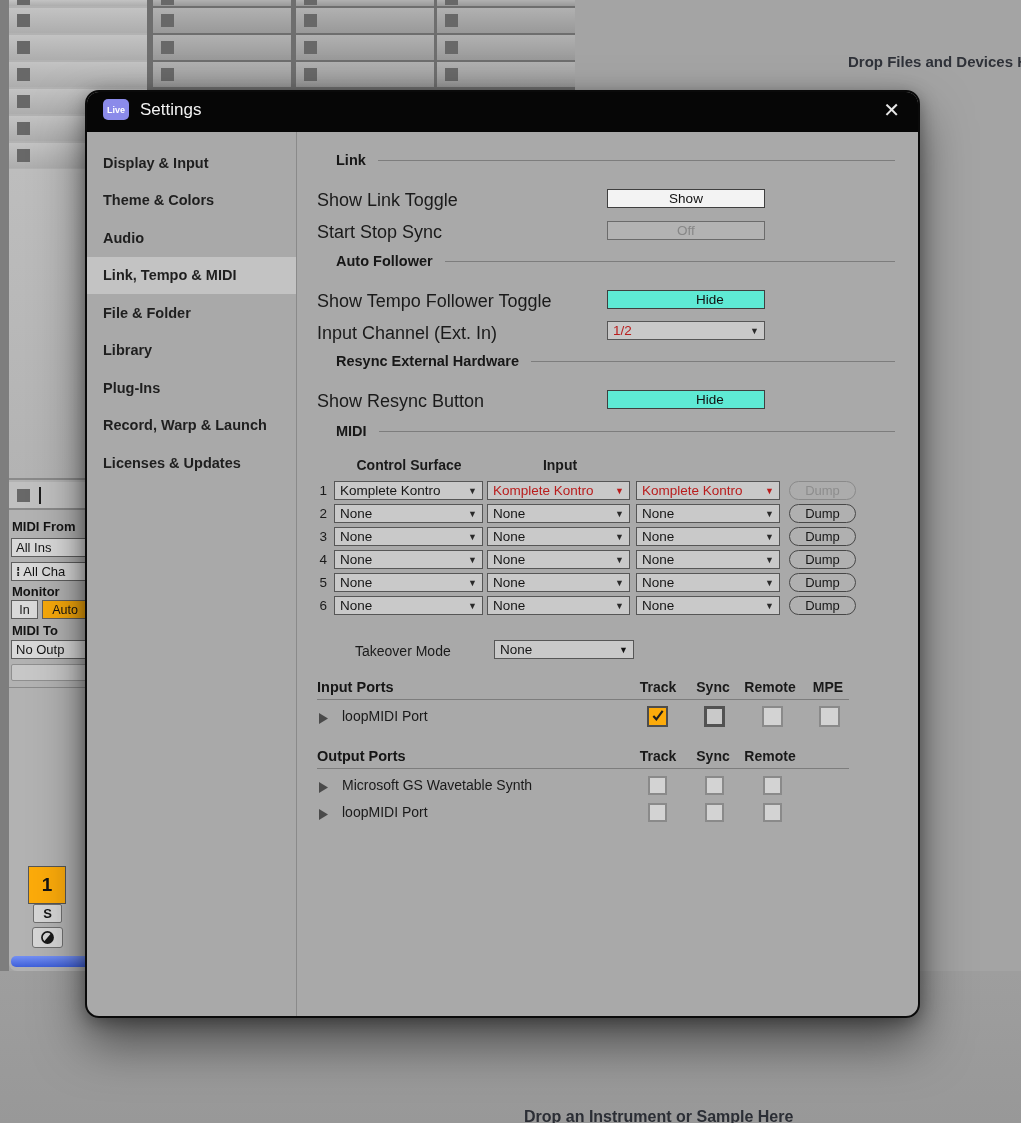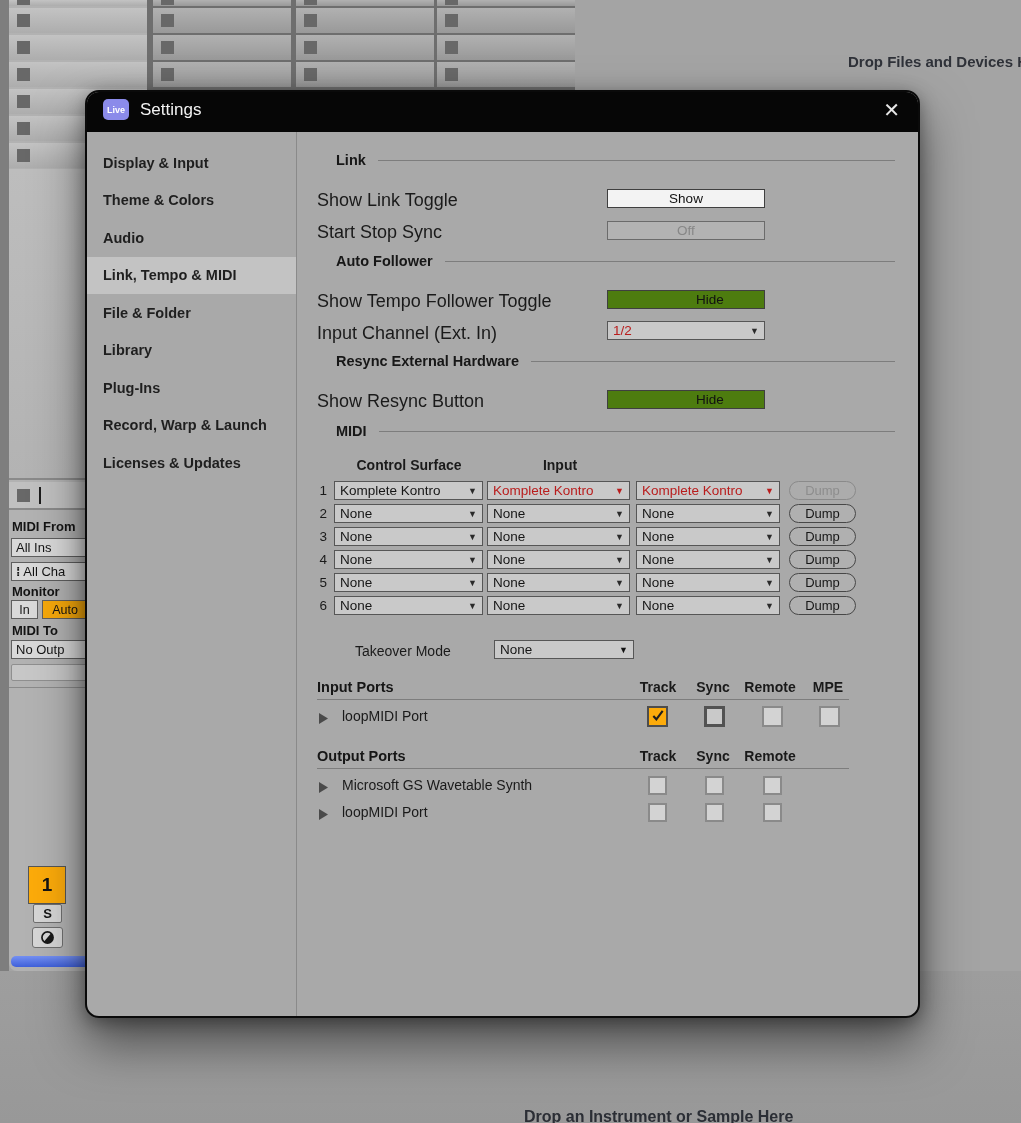--- a/index.html
+++ b/index.html
@@ -71,21 +71,21 @@
   .content { position:relative; flex:1; font-size:14px; color:#1a1a1a; }
   .sec-head { left:20px; right:23px; display:flex; align-items:center;margin-left:19px; }
   .sec-head b { font-size:14.5px; color:#171717; white-space:nowrap; }
   .sec-line { flex:1; height:1px; background:#7d7d7d; margin-left:12px; }
   .row-label { left:20px; font-size:18px; color:#1a1a1a; white-space:nowrap; }
 
   .ctl { left:310px; width:158px; height:19px; border:1px solid #3f3f3f; font-size:13.5px;
          display:flex; align-items:center; justify-content:center; color:#111; }
   .ctl.light { background:#f3f3f3; }
   .ctl.off   { background:#b3b3b3; border-color:#6b6b6b; color:#878787; }
-  .ctl.cyan  { background:#4d7c0f;padding-left:48px; }
+  .ctl.cyan  { background:#5eead4;padding-left:48px; }
 
   .dd { height:19px; background:#c9c9c9; border:1px solid #565656; display:flex; align-items:center;
         padding:0 5px; font-size:13.5px; color:#161616; }
   .dd .dd-text { flex:1; white-space:nowrap; overflow:hidden; }
   .dd .dd-arrow { font-size:9px; color:#2a2a2a; margin-left:2px; }
   .dd.disabled .dd-text, .dd.disabled .dd-arrow { color:#b91c1c; }
 
   .midi-head { top:325px; left:0; width:100%; height:18px; font-weight:bold; font-size:14px; }
   .mh { position:absolute; transform:translateX(-50%); white-space:nowrap; }
   .mh-0 { left:112px; } .mh-1 { left:263px; } .mh-2 { left:412px;margin-top:26px; }

